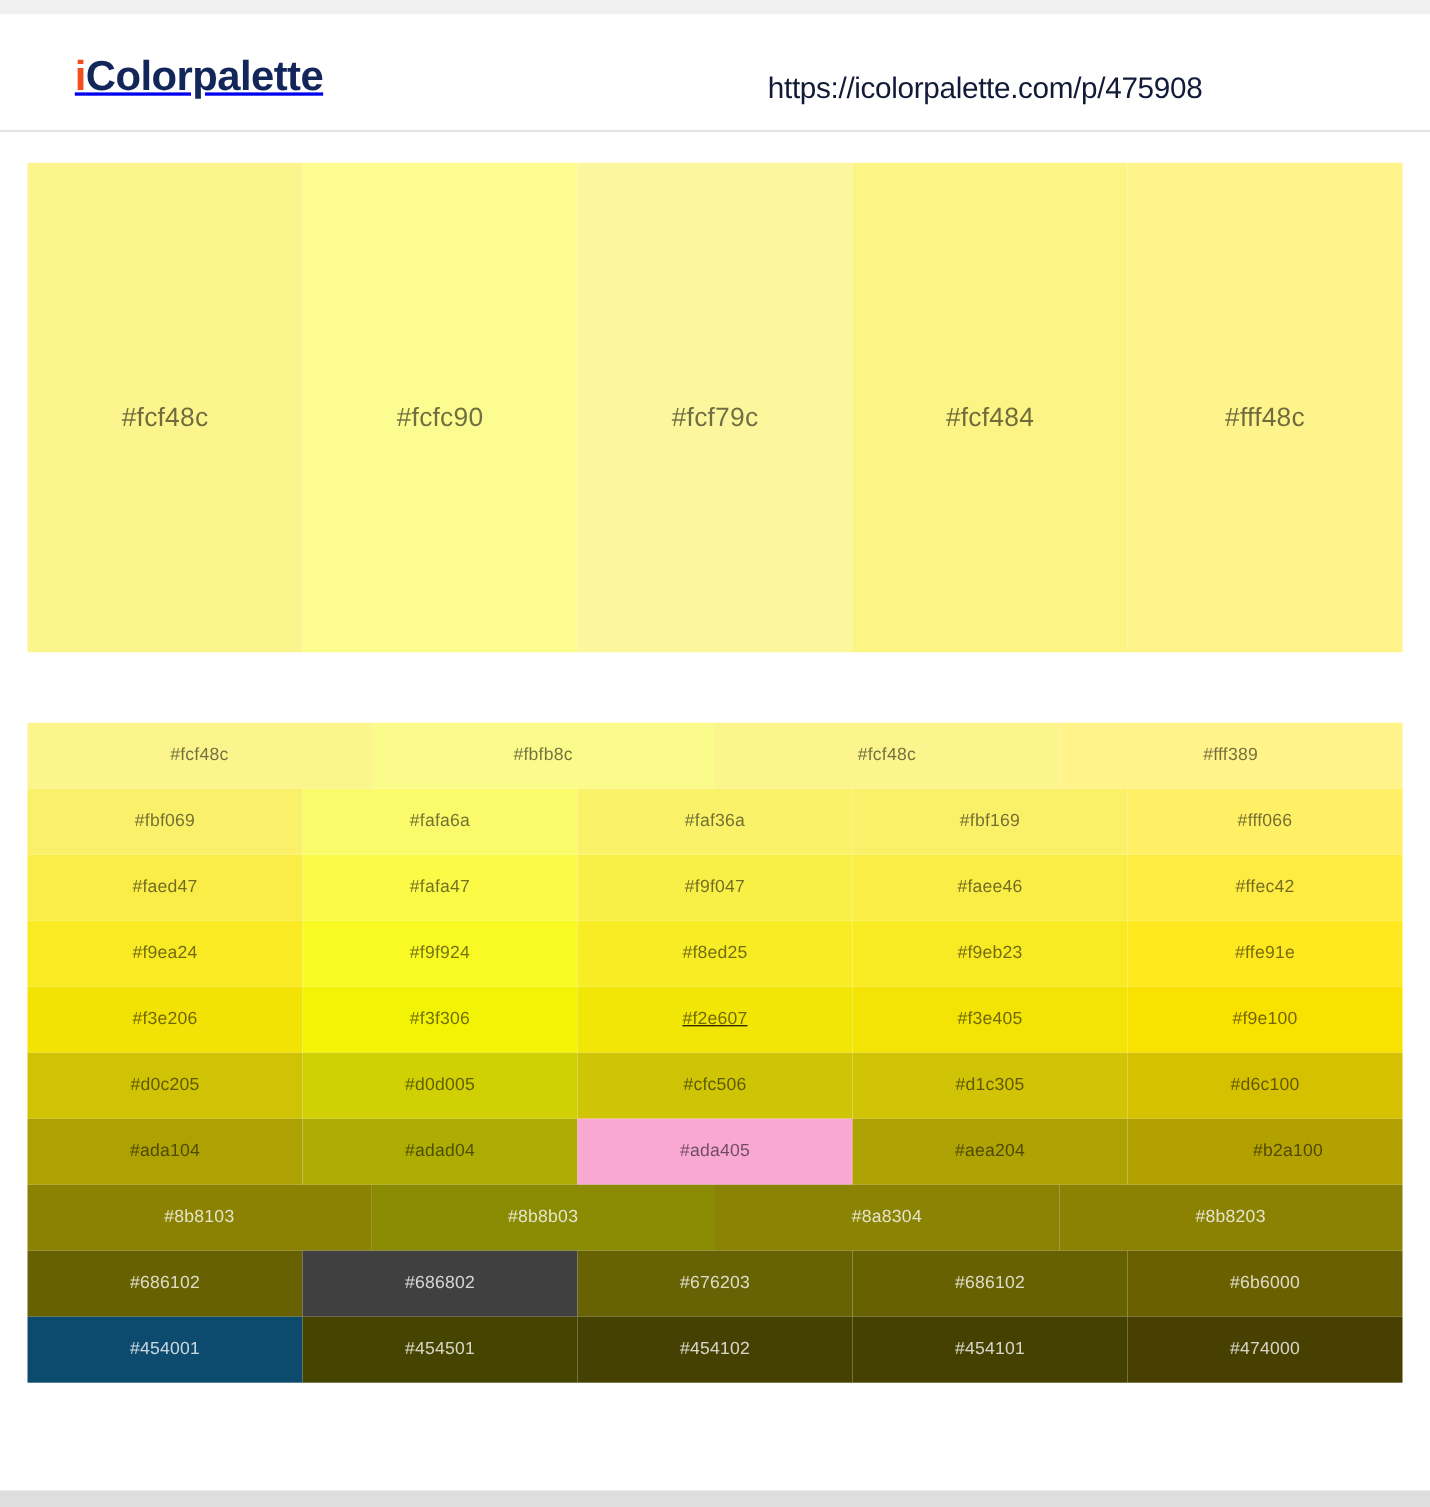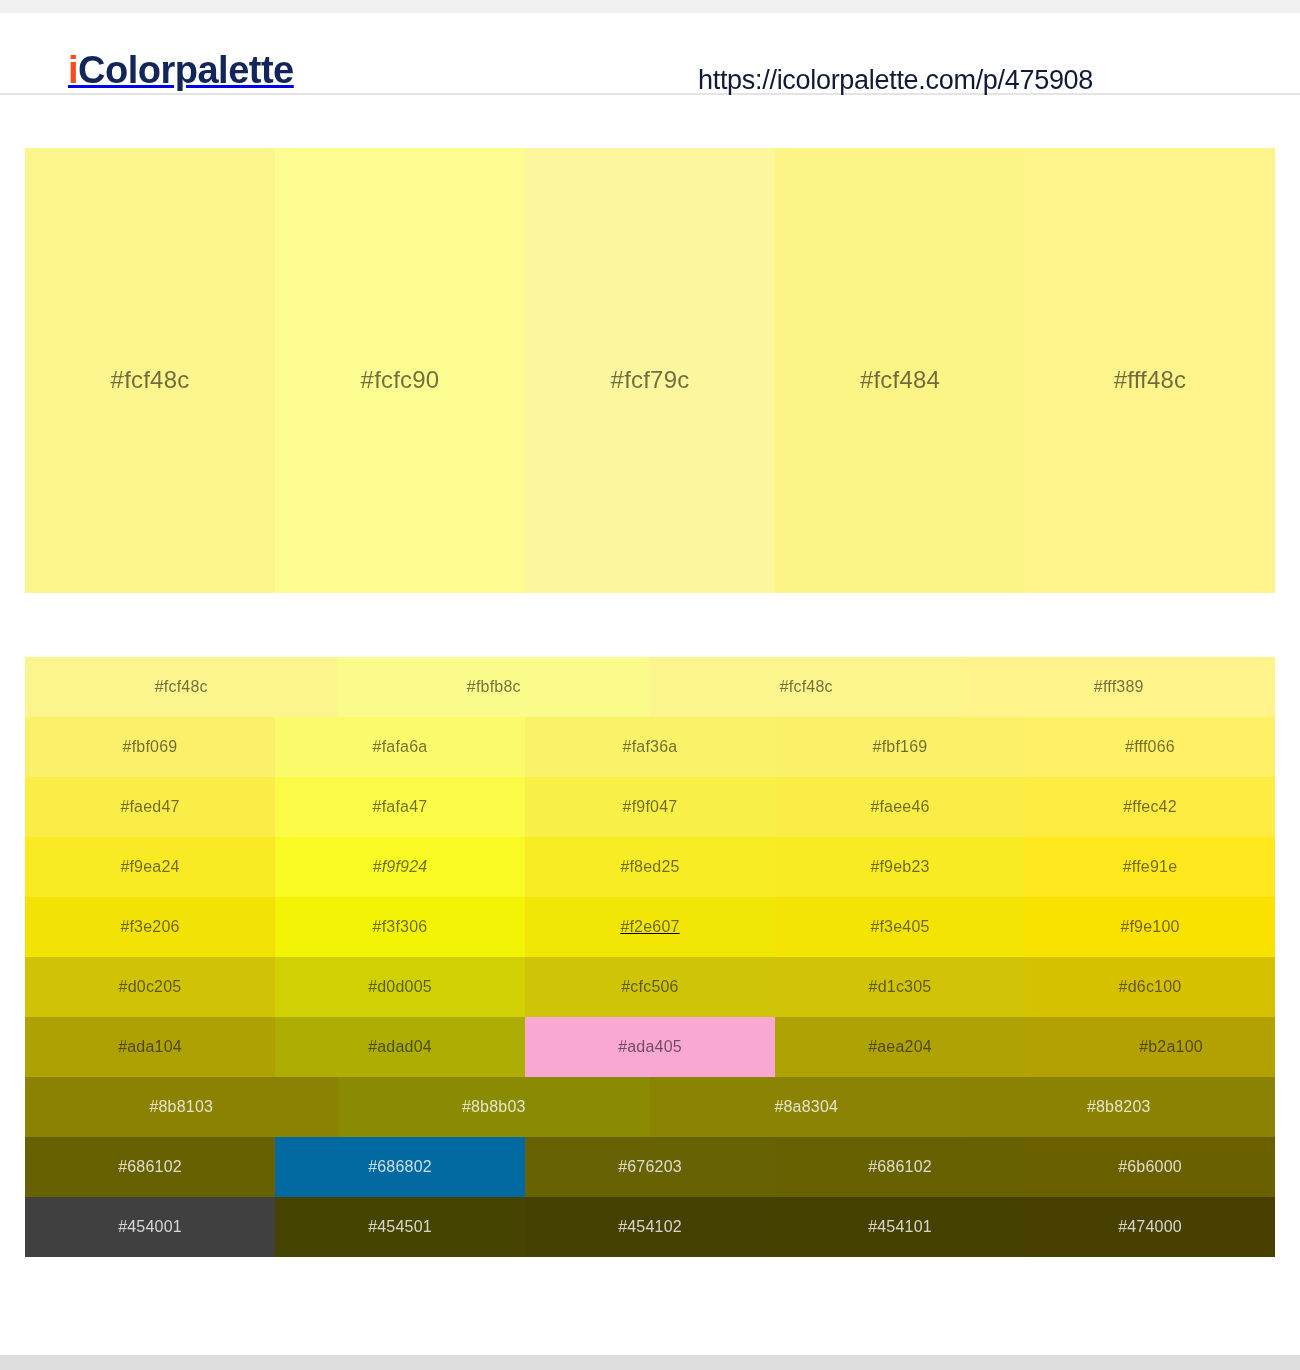--- a/index.html
+++ b/index.html
@@ -22,21 +22,21 @@
     top: 0; left: 0;
     width: 1300px;
     height: 13px;
     background: #f0f0f0;
   }
   
   .header {
     position: absolute;
     top: 13px; left: 0;
     width: 1300px;
-    height: 82px;
+    height: 107px;
     background: #ffffff;
     border-bottom: 2px solid #e4e4e4;
     display: flex;
     align-items: center;
   }
   .logo {
     position: absolute;
     left: 68px;
     top: 38px;
     font-size: 38px;
@@ -192,21 +192,21 @@
         </div>
         <div class="shade-cell" style="background: rgb(255, 236, 66);">
           <span class="label" style="color: rgba(0, 0, 0, 0.55);">#ffec42</span>
         </div>
       </div>
       <div class="shade-row">
         <div class="shade-cell" style="background: rgb(249, 234, 36);">
           <span class="label" style="color: rgba(0, 0, 0, 0.55);">#f9ea24</span>
         </div>
         <div class="shade-cell" style="background: rgb(249, 249, 36);">
-          <span class="label" style="color: rgba(0, 0, 0, 0.55); font-style: italic;">#f9f924</span>
+          <span class="label" style="color: rgba(0, 0, 0, 0.55);">#f9f924</span>
         </div>
         <div class="shade-cell" style="background: rgb(248, 237, 37);">
           <span class="label" style="color: rgba(0, 0, 0, 0.55);">#f8ed25</span>
         </div>
         <div class="shade-cell" style="background: rgb(249, 235, 35);">
           <span class="label" style="color: rgba(0, 0, 0, 0.55);">#f9eb23</span>
         </div>
         <div class="shade-cell" style="background: rgb(255, 233, 30);">
           <span class="label" style="color: rgba(0, 0, 0, 0.55);">#ffe91e</span>
         </div>
@@ -273,35 +273,35 @@
           <span class="label" style="color: rgba(255, 255, 255, 0.78);">#8a8304</span>
         </div>
         <div class="shade-cell" style="background: rgb(139, 130, 3);">
           <span class="label" style="color: rgba(255, 255, 255, 0.78);">#8b8203</span>
         </div>
       </div>
       <div class="shade-row">
         <div class="shade-cell" style="background: rgb(104, 97, 2);">
           <span class="label" style="color: rgba(255, 255, 255, 0.78);">#686102</span>
         </div>
-        <div class="shade-cell" style="background: #0369a1;">
+        <div class="shade-cell" style="background: #404040;">
           <span class="label" style="color: rgba(255, 255, 255, 0.78);">#686802</span>
         </div>
         <div class="shade-cell" style="background: rgb(103, 98, 3);">
           <span class="label" style="color: rgba(255, 255, 255, 0.78);">#676203</span>
         </div>
         <div class="shade-cell" style="background: rgb(104, 97, 2);">
           <span class="label" style="color: rgba(255, 255, 255, 0.78);">#686102</span>
         </div>
         <div class="shade-cell" style="background: rgb(107, 96, 0);">
           <span class="label" style="color: rgba(255, 255, 255, 0.78);">#6b6000</span>
         </div>
       </div>
       <div class="shade-row">
-        <div class="shade-cell" style="background: #404040; align-items: center;">
+        <div class="shade-cell" style="background: #0c4a6e; align-items: center;">
           <span class="label" style="color: rgba(255, 255, 255, 0.78);">#454001</span>
         </div>
         <div class="shade-cell" style="background: rgb(69, 69, 1);">
           <span class="label" style="color: rgba(255, 255, 255, 0.78);">#454501</span>
         </div>
         <div class="shade-cell" style="background: rgb(69, 65, 2);">
           <span class="label" style="color: rgba(255, 255, 255, 0.78);">#454102</span>
         </div>
         <div class="shade-cell" style="background: rgb(69, 65, 1);">
           <span class="label" style="color: rgba(255, 255, 255, 0.78);">#454101</span>

